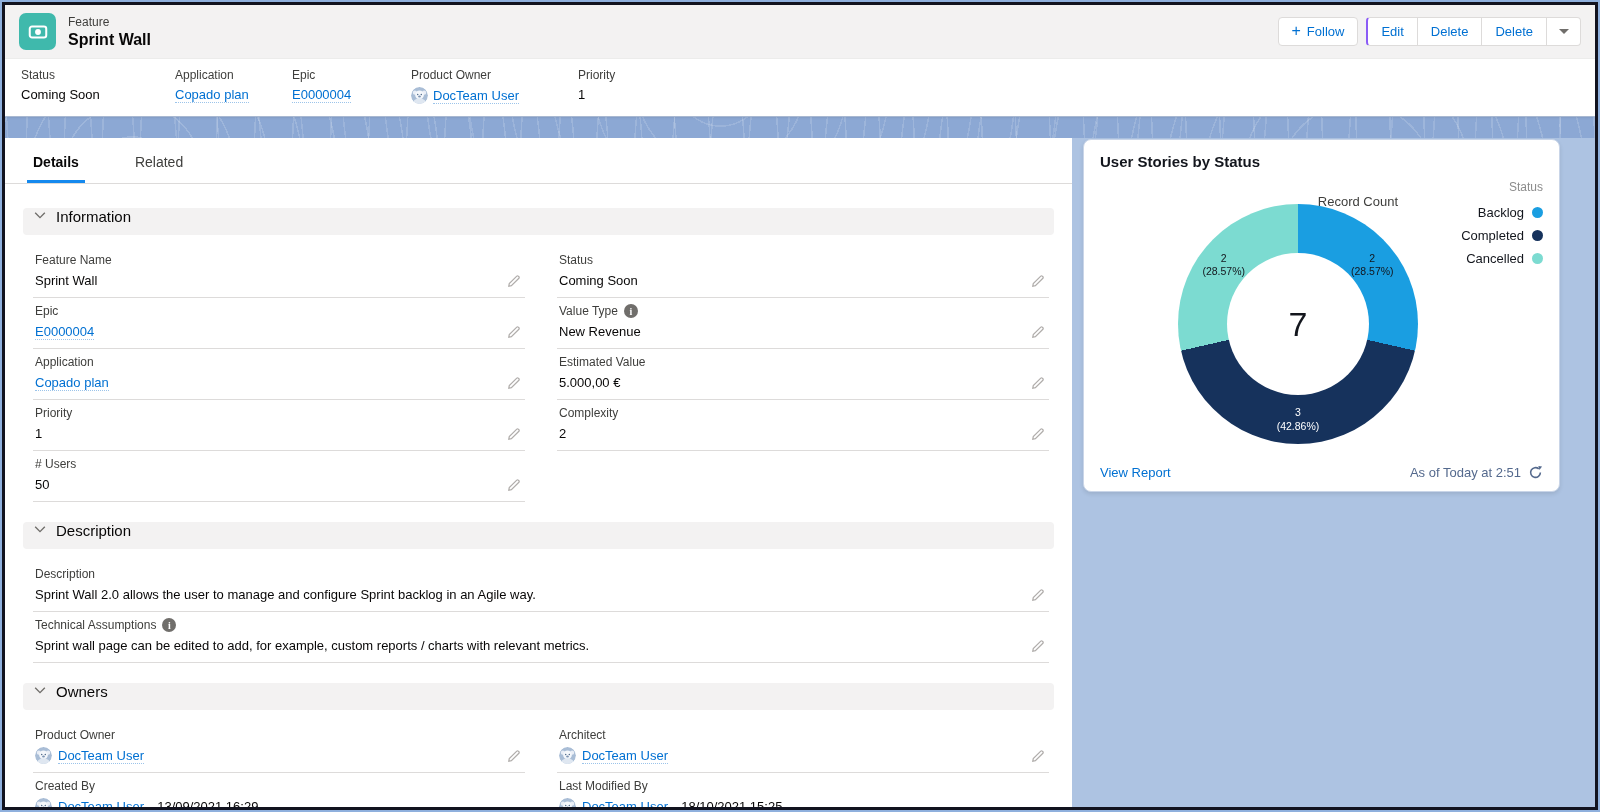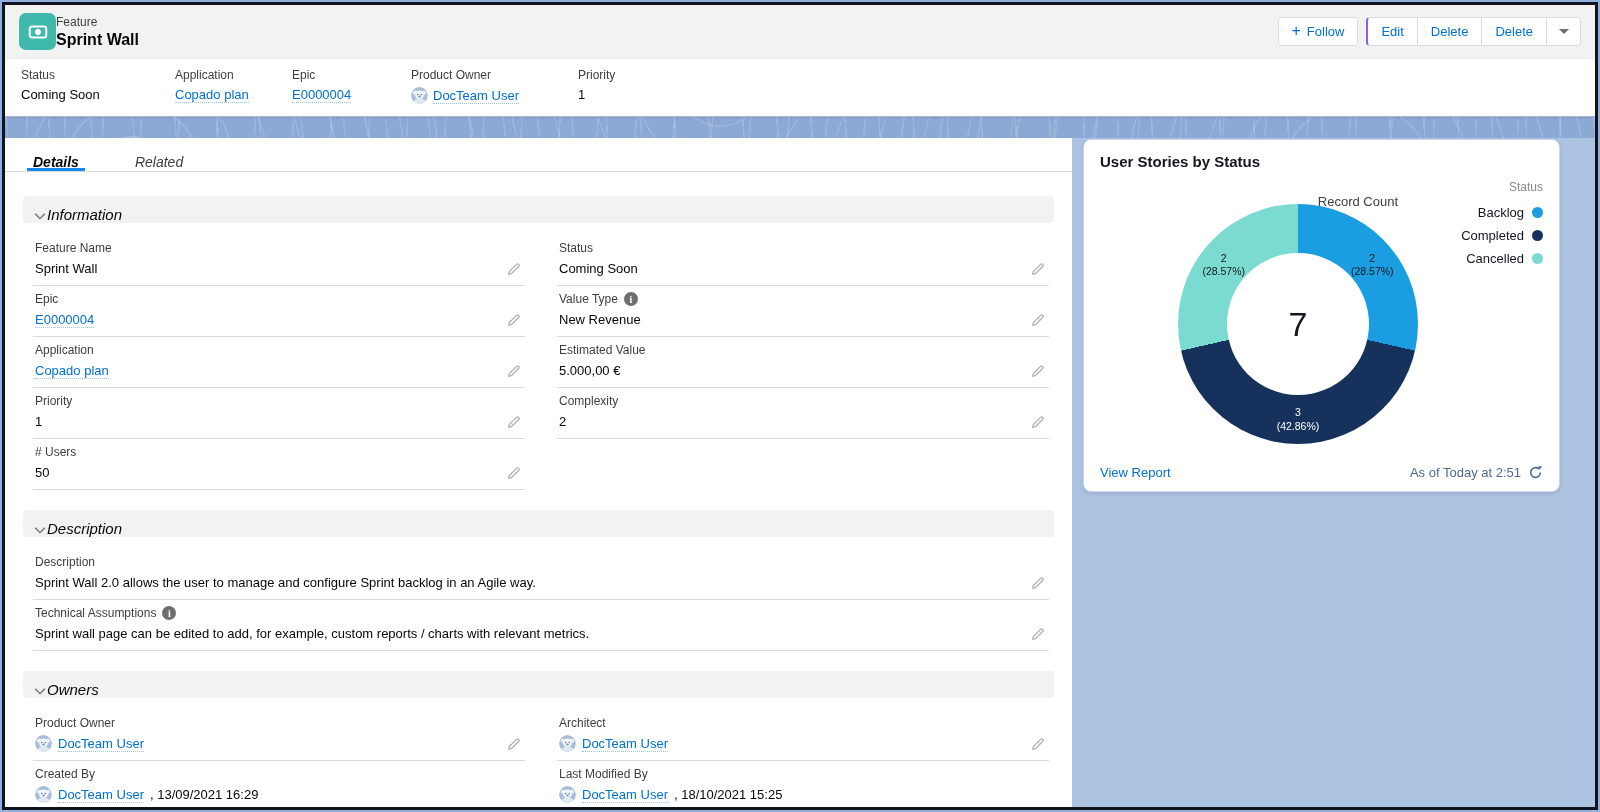--- a/index.html
+++ b/index.html
@@ -12,21 +12,21 @@
   .outer { position:relative; width:1600px; height:812px; padding:2px; background:#8fb0dd; }
   .frame {
     position:relative; width:100%; height:100%;
     border:3px solid #12131f; background:#adc3e2; overflow:hidden;
   }
 
   
   .header { position:absolute; top:0; left:0; right:0; height:111px; background:#fff; box-shadow:0 1px 3px rgba(0,0,0,.15); z-index:3; }
   .header-top { height:54px; background:#f3f2f2; border-bottom:1px solid #ececeb; display:flex; align-items:center; padding:0 14px; }
   .entity-icon { width:37px; height:37px; border-radius:7px; background:#3fb9ac; display:flex; align-items:center; justify-content:center; flex:none; }
-  .title-block { }
+  .title-block { margin-left:12px; }
   .entity-type { font-size:12px; color:#3e3e3c; }
   .page-title { font-size:16px; font-weight:bold; color:#080707; margin-top:2px; }
   .actions { margin-left:auto; display:flex; align-items:center; }
   .btn {
     height:29px; padding:0 13px; background:#fff; border:1px solid #dddbda;
     border-radius:4px; color:#0070d2; font-size:13px; display:flex; align-items:center; gap:6px; cursor:pointer;
   }
   .btn-follow { margin-right:8px; }
   .btn-group { display:flex; }
   .btn-group .btn { border-radius:0; border-left:none; }
@@ -52,28 +52,28 @@
       repeating-radial-gradient(circle at 45% -160%, rgba(255,255,255,.14) 0 1.5px, transparent 1.5px 42px),
       repeating-radial-gradient(circle at 85% 300%, rgba(255,255,255,.15) 0 1.5px, transparent 1.5px 38px);
     border-top:1px solid #b9cbe6;
   }
 
   
   .content { position:absolute; top:133px; left:0; right:0; bottom:0; background:#adc3e2; }
   .left-panel { position:absolute; left:0; top:0; bottom:0; width:1067px; background:#fff; }
 
   .tabs { display:flex; align-items:flex-end; padding:16px 28px 0 28px; border-bottom:1px solid #dddbda; gap:56px; }
-  .tab { font-size:14px; color:#3e3e3c; padding-bottom:1px; position:relative; cursor:pointer;font-style:italic; }
+  .tab { font-size:14px; color:#3e3e3c; padding-bottom:13px; position:relative; cursor:pointer; }
   .tab.active { font-weight:bold; color:#080707; }
   .tab.active::after { content:""; position:absolute; left:-6px; right:-6px; bottom:0; height:3px; background:#1589ee; }
 
   .sections { padding:12px 18px 0 18px; }
   .section-bar {
-    display:flex; align-items:flex-end; background:#f3f2f2; border-radius:4px;
-    height:27px; padding:0 10px; margin:12px 0 10px 0; font-size:15px; color:#080707; cursor:pointer;font-style:italic;
+    display:flex; align-items:flex-start; gap:9px; background:#f3f2f2; border-radius:4px;
+    height:27px; padding:0 10px; margin:12px 0 10px 0; font-size:15px; color:#080707; cursor:pointer;
   }
   .cols { display:flex; gap:32px; padding:2px 0 8px 10px; }
   .col { width:492px; }
   .col.wide { width:1016px; }
 
   .field { position:relative; border-bottom:1px solid #dddbda; padding:6px 30px 8px 2px; min-height:42px; }
   .f-label { font-size:12px; color:#3e3e3c; display:flex; align-items:center; gap:6px; }
   .f-value { font-size:13px; color:#080707; margin-top:5px; display:flex; align-items:center; gap:6px; min-height:17px; }
   .pencil { position:absolute; right:4px; bottom:9px; line-height:0; cursor:pointer; }
   a.link { color:#0070d2; text-decoration:none; border-bottom:1px dotted #9cc4ea; cursor:pointer; }

